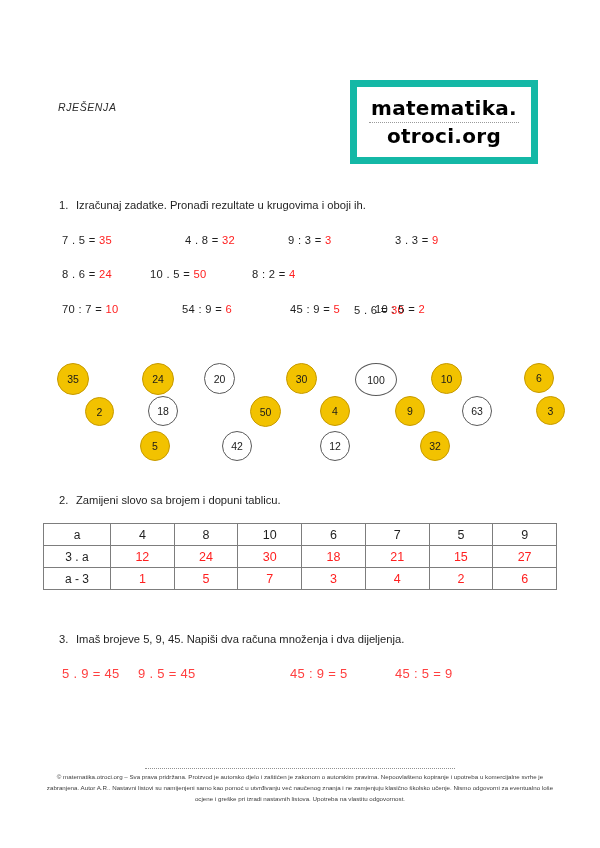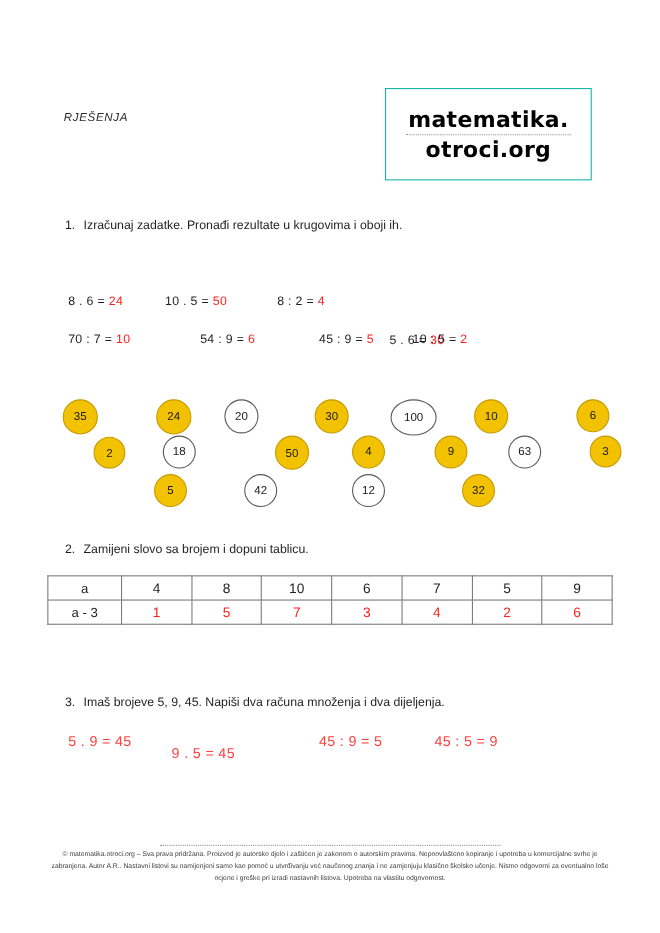--- a/index.html
+++ b/index.html
@@ -36,21 +36,21 @@
     white-space: nowrap;
     font-style: italic;
   }
 
   #logo-box {
     position: absolute;
     left: 350px;
     top: 80px;
     width: 188px;
     height: 84px;
-    border: 1px solid #14b8a6;
+    border: 7px solid #14b8a6;
     background: #ffffff;
     box-sizing: border-box;
     display: flex;
     flex-direction: column;
     align-items: center;
     justify-content: center;
   }
   .logo-line {
     font-family: "DejaVu Sans", sans-serif;
     font-weight: bold;
@@ -178,21 +178,21 @@
     height: 16px;
   }
   .t3ans {
     position: absolute;
     font-size: 13px;
     color: #ff4040;
     white-space: nowrap;
     letter-spacing: 0.3px;
   }
   .t3c0 { left: 62px; }
-  .t3c1 { left: 156px; margin-top: 11px; }
+  .t3c1 { left: 138px; }
   .t3c2 { left: 290px; }
   .t3c3 { left: 395px; text-align: right; }
 
   
   #footer {
     position: absolute;
     left: 40px;
     top: 768px;
     width: 520px;
     text-align: center;
@@ -220,20 +220,26 @@
   <div id="logo-box">
     <div class="logo-line">matematika.</div>
     <div id="logo-divider"></div>
     <div class="logo-line">otroci.org</div>
   </div>
 
   <div class="task-heading" id="task1-heading">
     <span class="num">1.</span><span>Izračunaj zadatke. Pronađi rezultate u krugovima i oboji ih.</span>
   </div>
 
+  <div class="eq-row" id="eq-row-0">
+    <span class="eq c0"><span>7 . 5 = </span><span class="ans">35</span></span>
+    <span class="eq c1"><span>4 . 8 = </span><span class="ans">32</span></span>
+    <span class="eq c2"><span>9 : 3 = </span><span class="ans">3</span></span>
+    <span class="eq c3"><span>3 . 3 = </span><span class="ans">9</span></span>
+  </div>
 
   <div class="eq-row" id="eq-row-1">
     <span class="eq c0b"><span>8 . 6 = </span><span class="ans">24</span></span>
     <span class="eq c1b"><span>10 . 5 = </span><span class="ans">50</span></span>
     <span class="eq c2b"><span>8 : 2 = </span><span class="ans">4</span></span>
     <span class="eq c3b"><span>5 . 6 = </span><span class="ans">30</span></span>
   </div>
 
   <div class="eq-row" id="eq-row-2">
     <span class="eq c0c"><span>70 : 7 = </span><span class="ans">10</span></span>
@@ -309,20 +315,30 @@
           <td class="label-cell">a</td>
           <td class="val-cell">4</td>
           <td class="val-cell">8</td>
           <td class="val-cell">10</td>
           <td class="val-cell">6</td>
           <td class="val-cell">7</td>
           <td class="val-cell">5</td>
           <td class="val-cell">9</td>
         </tr>
         <tr class="answer-row">
+          <td class="label-cell">3 . a</td>
+          <td class="val-cell">12</td>
+          <td class="val-cell">24</td>
+          <td class="val-cell">30</td>
+          <td class="val-cell">18</td>
+          <td class="val-cell">21</td>
+          <td class="val-cell">15</td>
+          <td class="val-cell">27</td>
+        </tr>
+        <tr class="answer-row">
           <td class="label-cell">a - 3</td>
           <td class="val-cell">1</td>
           <td class="val-cell">5</td>
           <td class="val-cell">7</td>
           <td class="val-cell">3</td>
           <td class="val-cell">4</td>
           <td class="val-cell">2</td>
           <td class="val-cell">6</td>
         </tr>
       </tbody>

